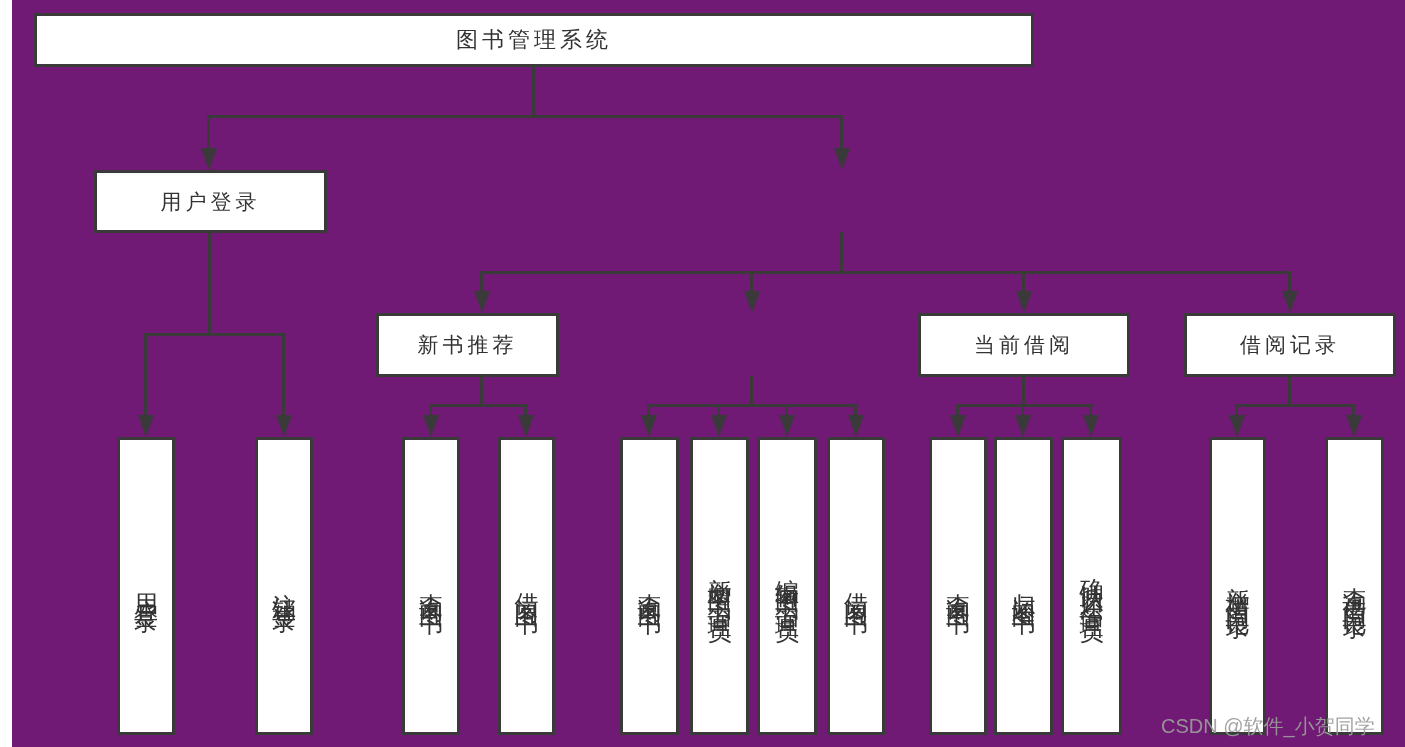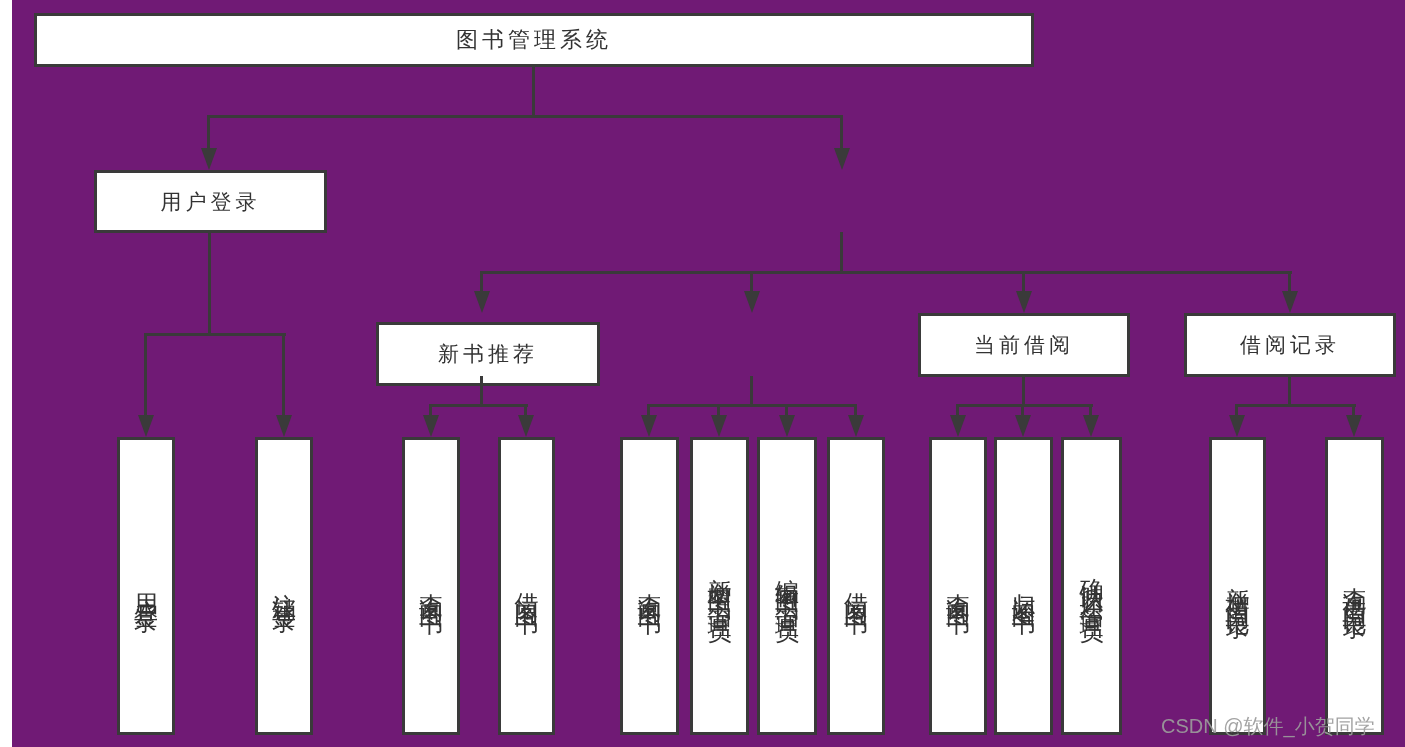--- a/index.html
+++ b/index.html
@@ -87,21 +87,21 @@
   <div class="hline" style="left:468px;top:271px;width:812px"></div>
   <div class="vline" style="left:468px;top:271px;height:22px"></div>
   <div class="vline" style="left:738px;top:271px;height:22px"></div>
   <div class="vline" style="left:1010px;top:271px;height:22px"></div>
   <div class="vline" style="left:1276px;top:271px;height:22px"></div>
   <div class="arw" style="left:462px;top:291px"></div>
   <div class="arw" style="left:732px;top:291px"></div>
   <div class="arw" style="left:1004px;top:291px"></div>
   <div class="arw" style="left:1270px;top:291px"></div>
 
-  <div class="box" style="left:364px;top:322px;width:224px;height:64px">
+  <div class="box" style="left:364px;top:313px;width:183px;height:64px">
     <span class="hlabel">新书推荐</span>
   </div>
   <div class="box" style="left:906px;top:313px;width:212px;height:64px">
     <span class="hlabel">当前借阅</span>
   </div>
   <div class="box" style="left:1172px;top:313px;width:212px;height:64px">
     <span class="hlabel">借阅记录</span>
   </div>
 
   <div class="vline" style="left:468px;top:376px;height:31px"></div>

